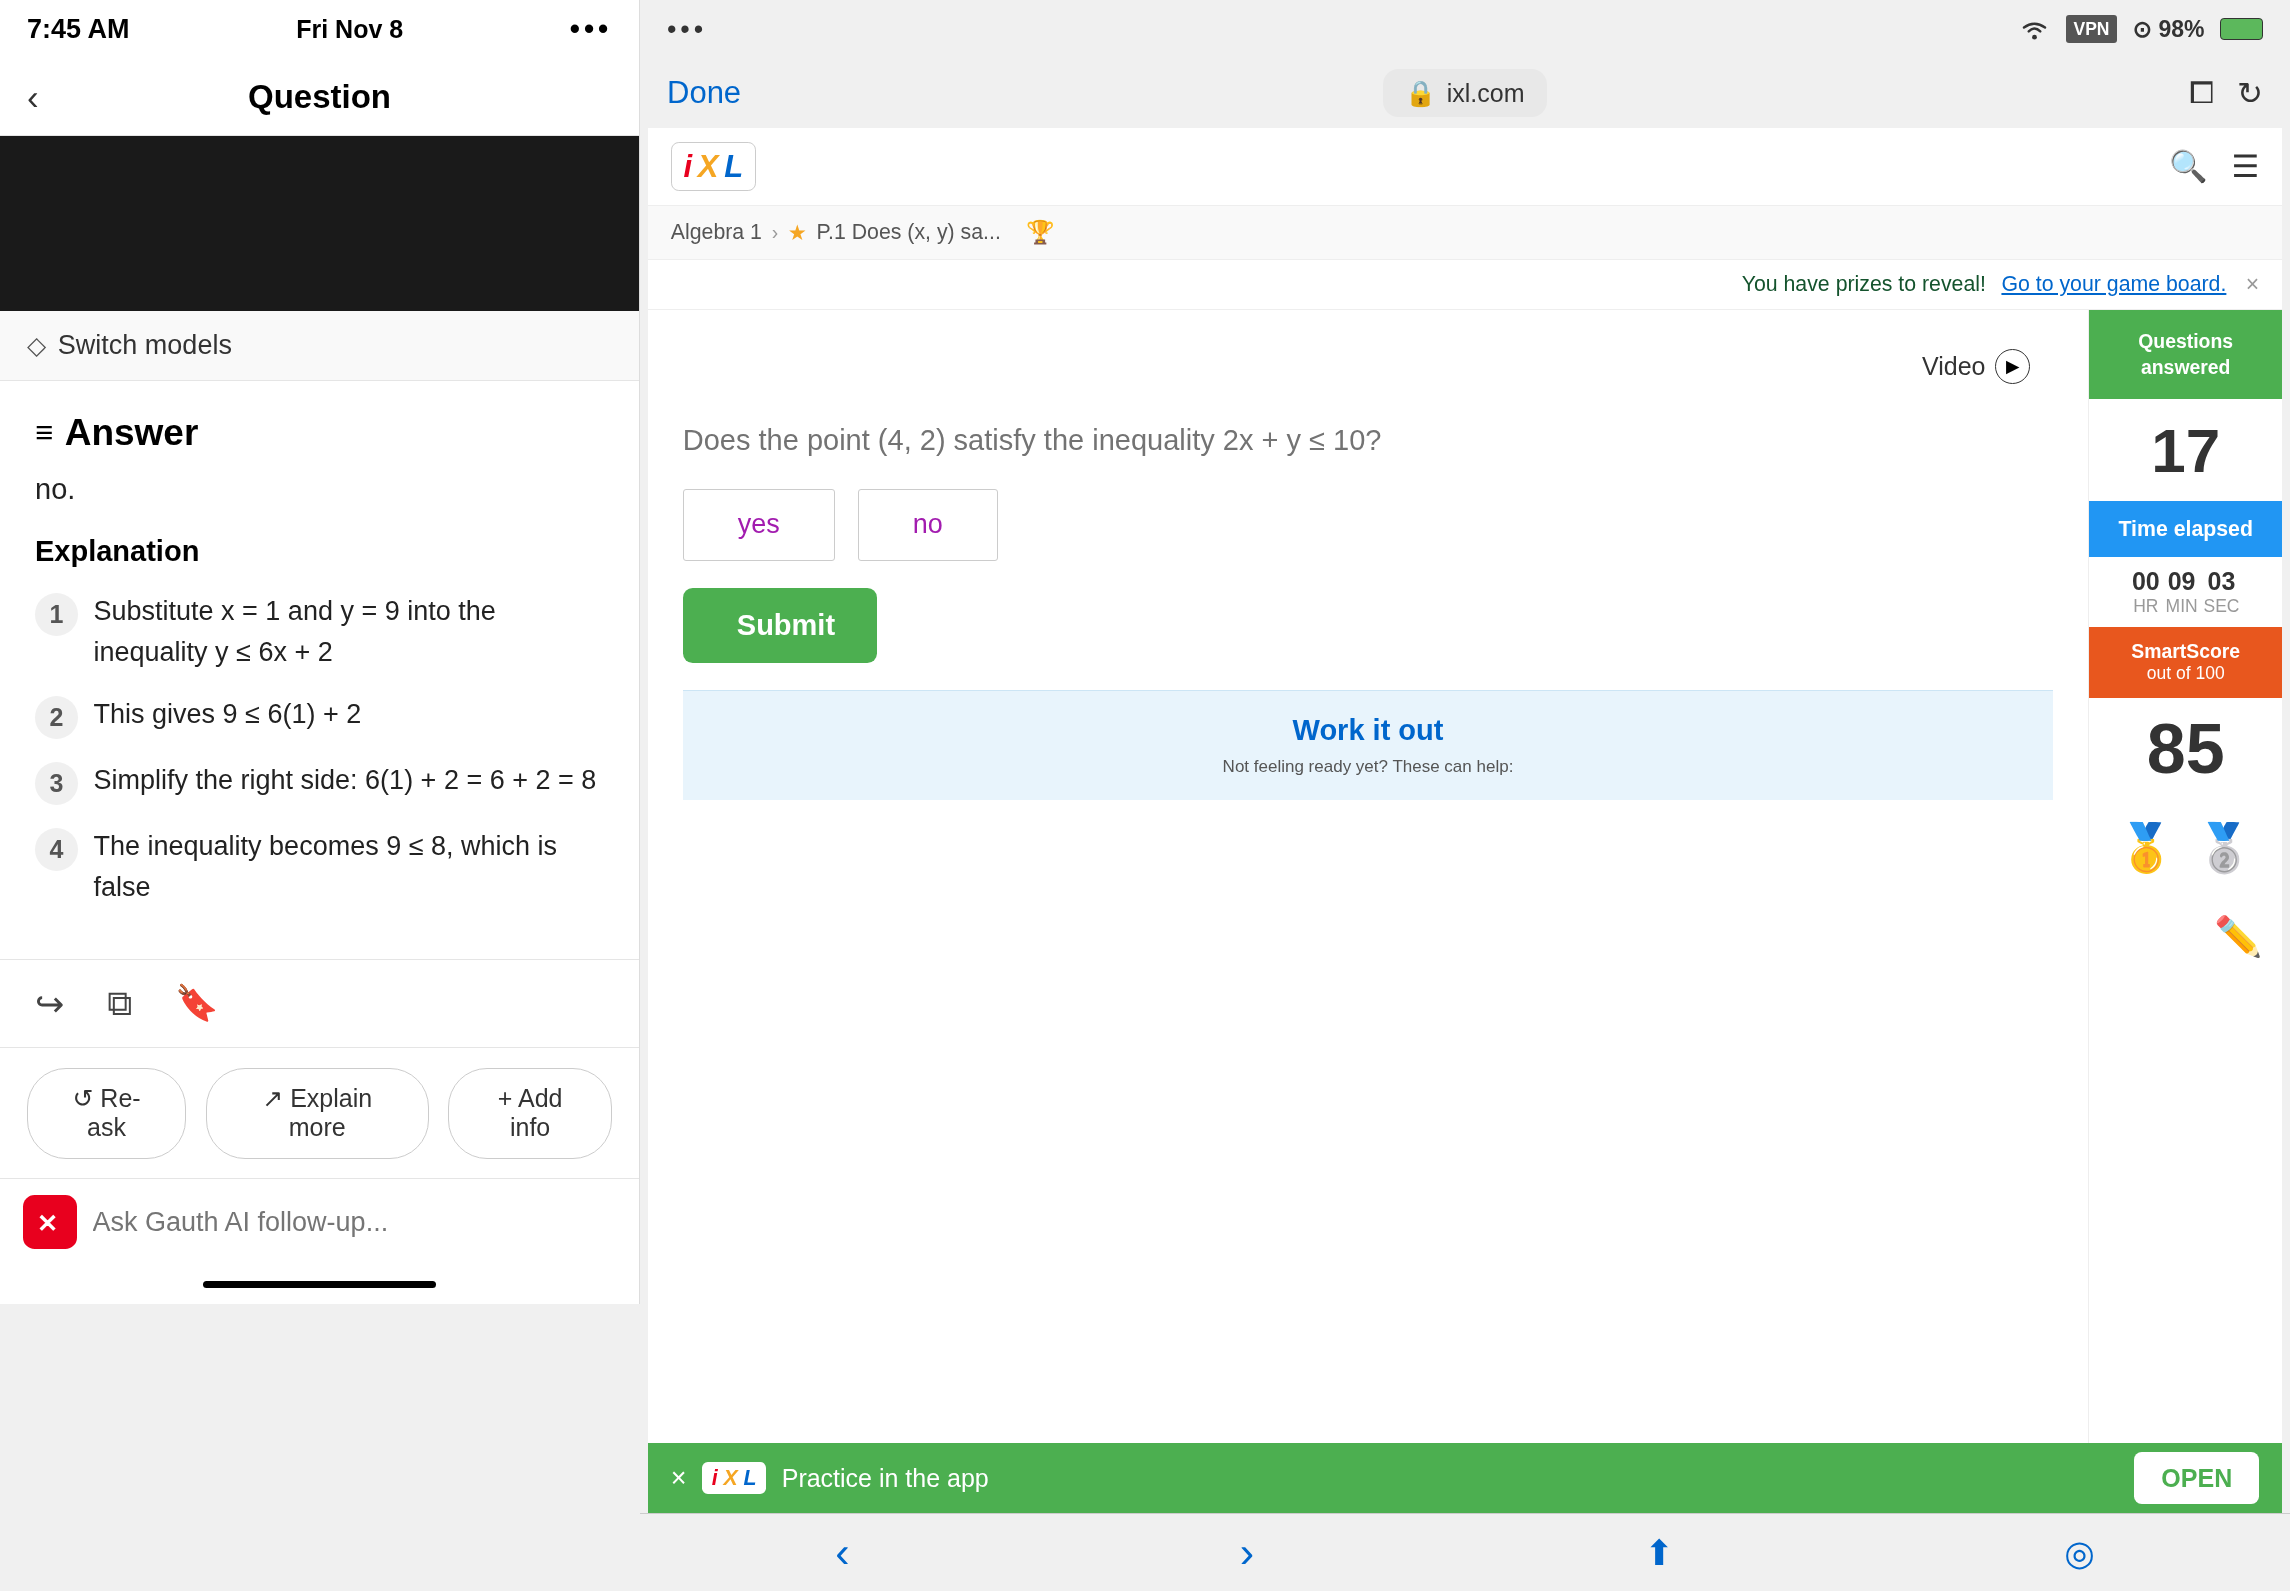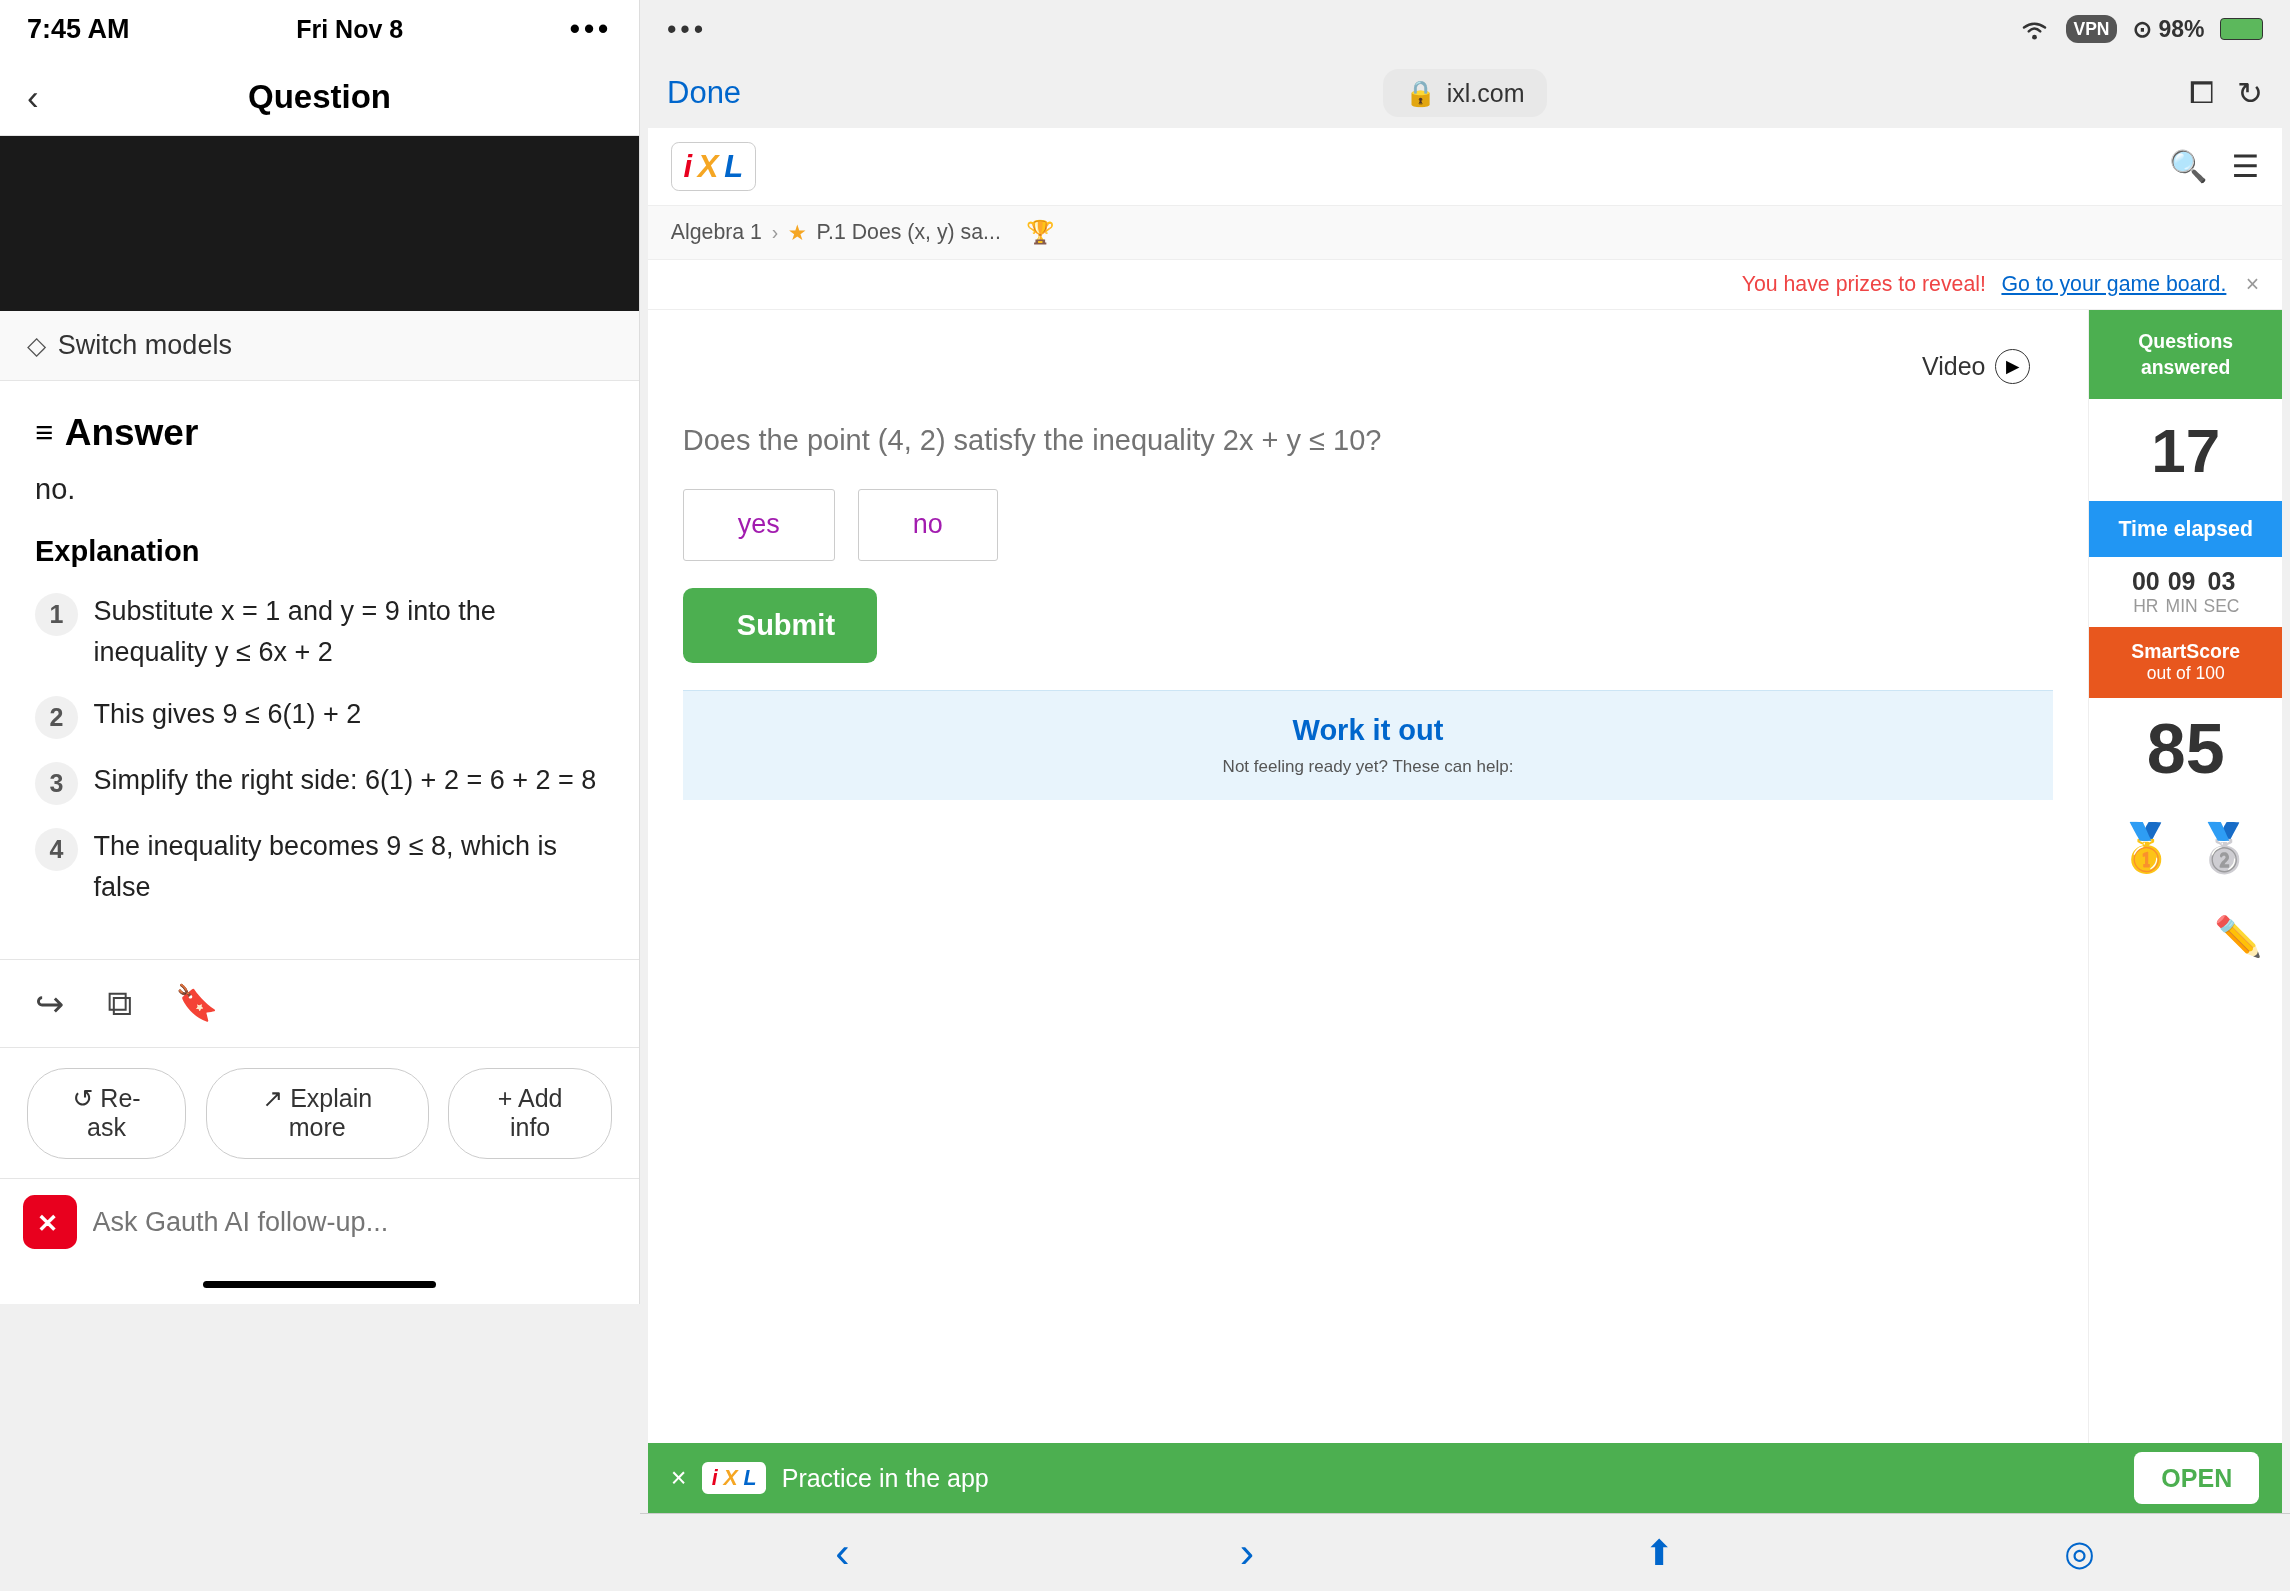--- a/index.html
+++ b/index.html
@@ -256,21 +256,21 @@
       font-size: 23px;
       color: #333;
     }
 
     .vpn-badge {
       background: #555;
       color: #fff;
       font-size: 17.5px;
       font-weight: 700;
       padding: 3.9px 7.8px;
-      border-radius: 12px;
+      border-radius: 3px;
     }
 
     .battery-icon {
       display: inline-block;
       width: 43px;
       height: 21.3px;
       border: 1.9px solid #333;
       border-radius: 3.9px;
       position: relative;
       background: #5cb85c;
@@ -781,21 +781,21 @@
     <div class="ixl-breadcrumb">
       <span class="breadcrumb-text">Algebra 1</span>
       <span class="breadcrumb-arrow">›</span>
       <span class="breadcrumb-star">★</span>
       <span class="breadcrumb-text">P.1 Does (x, y) sa...</span>
 
       <span style="font-size:23px; margin-left:15.5px;">🏆</span>
     </div>
 
     <div class="prize-banner">
-      <span style="font-size:21.3px; color:#ef4444; margin-right:3.9px;">You have prizes to reveal!</span>
+      <span style="font-size:21.3px; color:#14532d; margin-right:3.9px;">You have prizes to reveal!</span>
       <span class="prize-link">Go to your game board.</span>
       <span class="prize-close">×</span>
     </div>
 
     <div class="ixl-main">
 
       <div class="ixl-question-area">
 
         <div class="video-row">
           <span class="video-label">Video</span>

